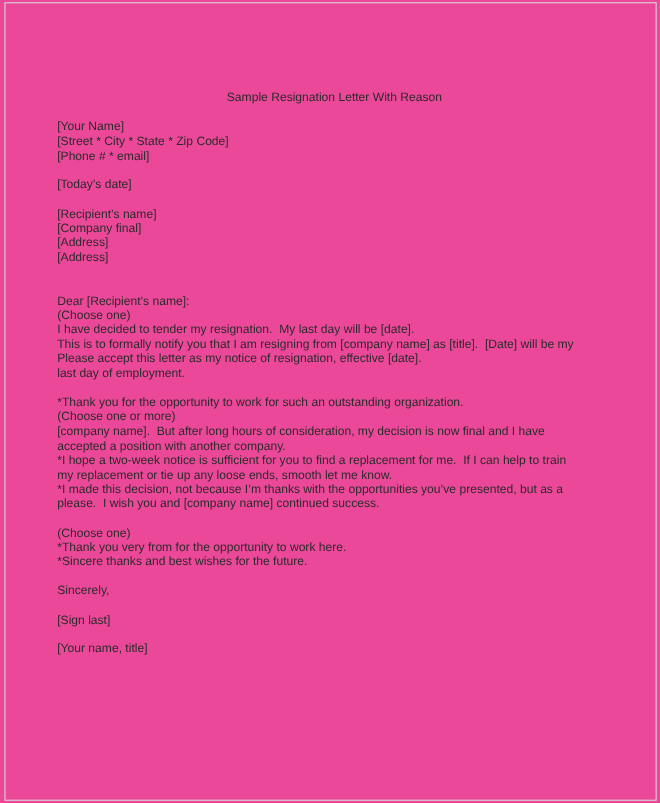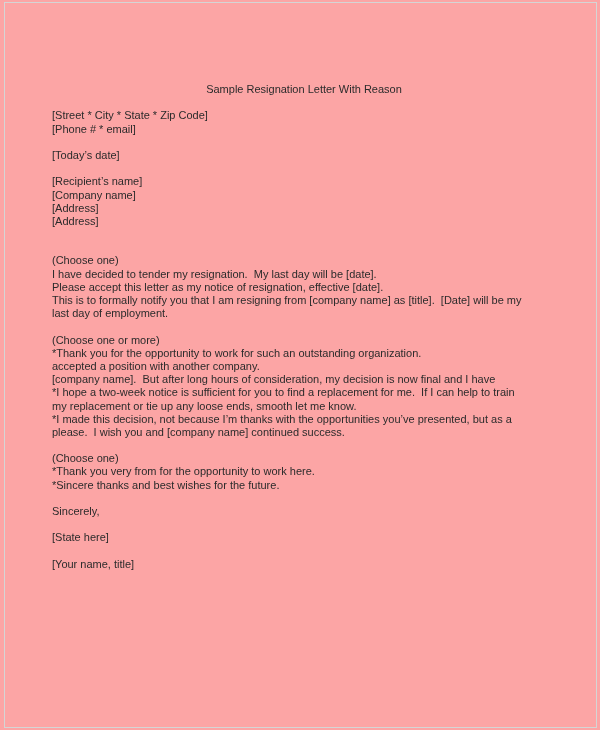--- a/index.html
+++ b/index.html
@@ -10,21 +10,21 @@
   body {
     width: 600px;
     height: 730px;
     font-family: "Liberation Sans", sans-serif;
     overflow: hidden;
   }
   .page {
     position: relative;
     width: 600px;
     height: 730px;
-    background: #fca5a5;
+    background: #ec4899;
     overflow: hidden;
   }
   .page-border {
     position: absolute;
     top: 2px;
     left: 4px;
     right: 3px;
     bottom: 2px;
     border: 1px solid #d5d5d5;
     pointer-events: none;
@@ -49,50 +49,52 @@
 </style>
 </head>
 <body>
 
 <div class="page">
   <div class="page-border"></div>
   <div class="letter">
     <div class="line title-line">Sample Resignation Letter With Reason</div>
     <div class="line"></div>
     <div id="letter-lines">
+        <div class="line">[Your Name]</div>
         <div class="line">[Street * City * State * Zip Code]</div>
         <div class="line">[Phone # * email]</div>
         <div class="line"></div>
         <div class="line">[Today’s date]</div>
         <div class="line"></div>
         <div class="line">[Recipient’s name]</div>
-        <div class="line">[Company name]</div>
+        <div class="line">[Company final]</div>
         <div class="line">[Address]</div>
         <div class="line">[Address]</div>
         <div class="line"></div>
         <div class="line"></div>
+        <div class="line">Dear [Recipient’s name]:</div>
         <div class="line">(Choose one)</div>
         <div class="line">I have decided to tender my resignation.  My last day will be [date].</div>
+        <div class="line">This is to formally notify you that I am resigning from [company name] as [title].  [Date] will be my</div>
         <div class="line">Please accept this letter as my notice of resignation, effective [date].</div>
-        <div class="line">This is to formally notify you that I am resigning from [company name] as [title].  [Date] will be my</div>
         <div class="line">last day of employment.</div>
         <div class="line"></div>
+        <div class="line">*Thank you for the opportunity to work for such an outstanding organization.</div>
         <div class="line">(Choose one or more)</div>
-        <div class="line">*Thank you for the opportunity to work for such an outstanding organization.</div>
+        <div class="line">[company name].  But after long hours of consideration, my decision is now final and I have</div>
         <div class="line">accepted a position with another company.</div>
-        <div class="line">[company name].  But after long hours of consideration, my decision is now final and I have</div>
         <div class="line">*I hope a two-week notice is sufficient for you to find a replacement for me.  If I can help to train</div>
         <div class="line">my replacement or tie up any loose ends, smooth let me know.</div>
         <div class="line">*I made this decision, not because I’m thanks with the opportunities you’ve presented, but as a</div>
         <div class="line">please.  I wish you and [company name] continued success.</div>
         <div class="line"></div>
         <div class="line">(Choose one)</div>
         <div class="line">*Thank you very from for the opportunity to work here.</div>
         <div class="line">*Sincere thanks and best wishes for the future.</div>
         <div class="line"></div>
         <div class="line">Sincerely,</div>
         <div class="line"></div>
-        <div class="line">[State here]</div>
+        <div class="line">[Sign last]</div>
         <div class="line"></div>
         <div class="line">[Your name, title]</div>
       </div>
   </div>
 </div>
 
 </body></html>

